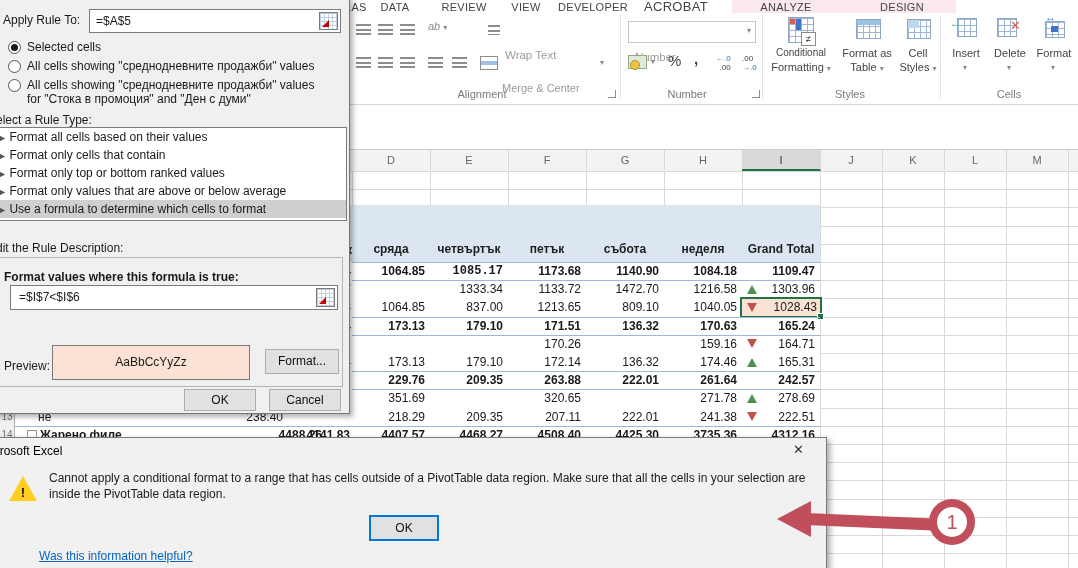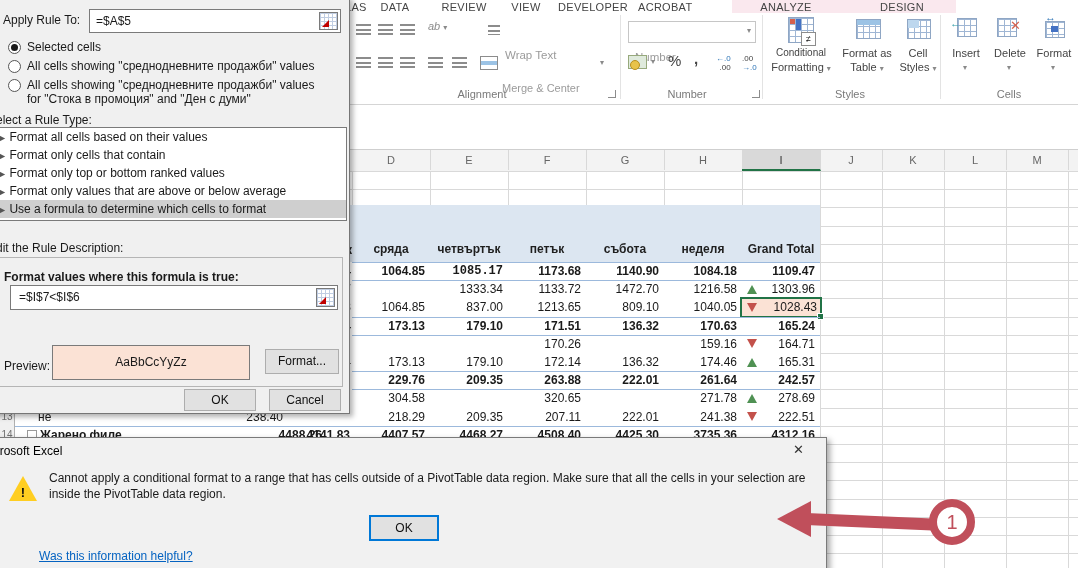--- a/index.html
+++ b/index.html
@@ -26,21 +26,21 @@
 <div id="screen">
 
   <div class="abs" id="ribbon" style="left:0;top:0;width:1078px;height:104px;background:#fff;border-bottom:1px solid #D5D5D5;">
     <div class="abs" style="left:732px;top:0;width:224px;height:13px;background:#FAE8EE;"></div>
     <div class="abs" id="tabbar" style="left:0;top:0;width:1078px;height:13px;">
         <div style="position: absolute; left: 300px; top: 0px; width: 70px; height: 13px; line-height: 14px; text-align: center; font-size: 11px; letter-spacing: 0.3px; color: rgb(68, 68, 68);">FORMULAS</div>
         <div style="position: absolute; left: 368px; top: 0px; width: 54px; height: 13px; line-height: 14px; text-align: center; font-size: 11px; letter-spacing: 0.3px; color: rgb(68, 68, 68);">DATA</div>
         <div style="position: absolute; left: 436px; top: 0px; width: 56px; height: 13px; line-height: 14px; text-align: center; font-size: 11px; letter-spacing: 0.3px; color: rgb(68, 68, 68);">REVIEW</div>
         <div style="position: absolute; left: 498px; top: 0px; width: 56px; height: 13px; line-height: 14px; text-align: center; font-size: 11px; letter-spacing: 0.3px; color: rgb(68, 68, 68);">VIEW</div>
         <div style="position: absolute; left: 553px; top: 0px; width: 80px; height: 13px; line-height: 14px; text-align: center; font-size: 11px; letter-spacing: 0.3px; color: rgb(68, 68, 68);">DEVELOPER</div>
-        <div style="position: absolute; left: 638px; top: 0px; width: 70px; height: 13px; line-height: 14px; text-align: left; font-size: 11px; letter-spacing: 0.3px; color: rgb(68, 68, 68);">ACROBAT</div>
+        <div style="position: absolute; left: 638px; top: 0px; width: 70px; height: 13px; line-height: 14px; text-align: right; font-size: 13px; letter-spacing: 0.3px; color: rgb(68, 68, 68);">ACROBAT</div>
         <div style="position: absolute; left: 740px; top: 0px; width: 92px; height: 13px; line-height: 14px; text-align: center; font-size: 11px; letter-spacing: 0.3px; color: rgb(68, 68, 68);">ANALYZE</div>
         <div style="position: absolute; left: 856px; top: 0px; width: 92px; height: 13px; line-height: 14px; text-align: center; font-size: 11px; letter-spacing: 0.3px; color: rgb(68, 68, 68);">DESIGN</div>
       </div>
 
     <div class="abs bars" style="left:356px;top:24px;"></div>
     <div class="abs bars" style="left:378px;top:24px;"></div>
     <div class="abs bars" style="left:400px;top:24px;"></div>
     <div class="abs nw" style="left:428px;top:20px;color:#8c8c8c;font-style:italic;font-size:11px;">ab <span class="caret">▾</span></div>
     <div class="abs bars" style="left:488px;top:25px;width:12px;height:10px;"></div>
     <div class="abs nw gray" style="left:505px;top:23px;font-size:11.5px;">Wrap Text</div>
@@ -220,21 +220,21 @@
       <div class="abs tri-up" style="position: absolute; left: 747px; top: 357.5px;"></div>
       <div style="position: absolute; left: 742px; top: 353px; width: 73px; height: 18px; line-height: 18px; text-align: right; font-weight: normal; white-space: nowrap;">165.31</div>
       <div style="position: absolute; left: 352px; top: 371.2px; width: 468px; height: 1px; background: rgb(156, 185, 220);"></div>
       <div style="position: absolute; left: 352px; top: 389.4px; width: 468px; height: 1px; background: rgb(156, 185, 220);"></div>
       <div style="position: absolute; left: 352px; top: 371.2px; width: 73px; height: 18px; line-height: 18px; text-align: right; font-weight: bold; white-space: nowrap;">229.76</div>
       <div style="position: absolute; left: 430px; top: 371.2px; width: 73px; height: 18px; line-height: 18px; text-align: right; font-weight: bold; white-space: nowrap;">209.35</div>
       <div style="position: absolute; left: 508px; top: 371.2px; width: 73px; height: 18px; line-height: 18px; text-align: right; font-weight: bold; white-space: nowrap;">263.88</div>
       <div style="position: absolute; left: 586px; top: 371.2px; width: 73px; height: 18px; line-height: 18px; text-align: right; font-weight: bold; white-space: nowrap;">222.01</div>
       <div style="position: absolute; left: 664px; top: 371.2px; width: 73px; height: 18px; line-height: 18px; text-align: right; font-weight: bold; white-space: nowrap;">261.64</div>
       <div style="position: absolute; left: 742px; top: 371.2px; width: 73px; height: 18px; line-height: 18px; text-align: right; font-weight: bold; white-space: nowrap;">242.57</div>
-      <div style="position: absolute; left: 352px; top: 389.4px; width: 73px; height: 18px; line-height: 18px; text-align: right; font-weight: normal; white-space: nowrap;">304.58</div>
+      <div style="position: absolute; left: 352px; top: 389.4px; width: 73px; height: 18px; line-height: 18px; text-align: right; font-weight: normal; white-space: nowrap;">351.69</div>
       <div style="position: absolute; left: 508px; top: 389.4px; width: 73px; height: 18px; line-height: 18px; text-align: right; font-weight: normal; white-space: nowrap;">320.65</div>
       <div style="position: absolute; left: 664px; top: 389.4px; width: 73px; height: 18px; line-height: 18px; text-align: right; font-weight: normal; white-space: nowrap;">271.78</div>
       <div class="abs tri-up" style="position: absolute; left: 747px; top: 393.9px;"></div>
       <div style="position: absolute; left: 742px; top: 389.4px; width: 73px; height: 18px; line-height: 18px; text-align: right; font-weight: normal; white-space: nowrap;">278.69</div>
       <div style="position: absolute; left: 352px; top: 407.6px; width: 73px; height: 18px; line-height: 18px; text-align: right; font-weight: normal; white-space: nowrap;">218.29</div>
       <div style="position: absolute; left: 430px; top: 407.6px; width: 73px; height: 18px; line-height: 18px; text-align: right; font-weight: normal; white-space: nowrap;">209.35</div>
       <div style="position: absolute; left: 508px; top: 407.6px; width: 73px; height: 18px; line-height: 18px; text-align: right; font-weight: normal; white-space: nowrap;">207.11</div>
       <div style="position: absolute; left: 586px; top: 407.6px; width: 73px; height: 18px; line-height: 18px; text-align: right; font-weight: normal; white-space: nowrap;">222.01</div>
       <div style="position: absolute; left: 664px; top: 407.6px; width: 73px; height: 18px; line-height: 18px; text-align: right; font-weight: normal; white-space: nowrap;">241.38</div>
       <div class="abs tri-down" style="position: absolute; left: 747px; top: 412.1px;"></div>

